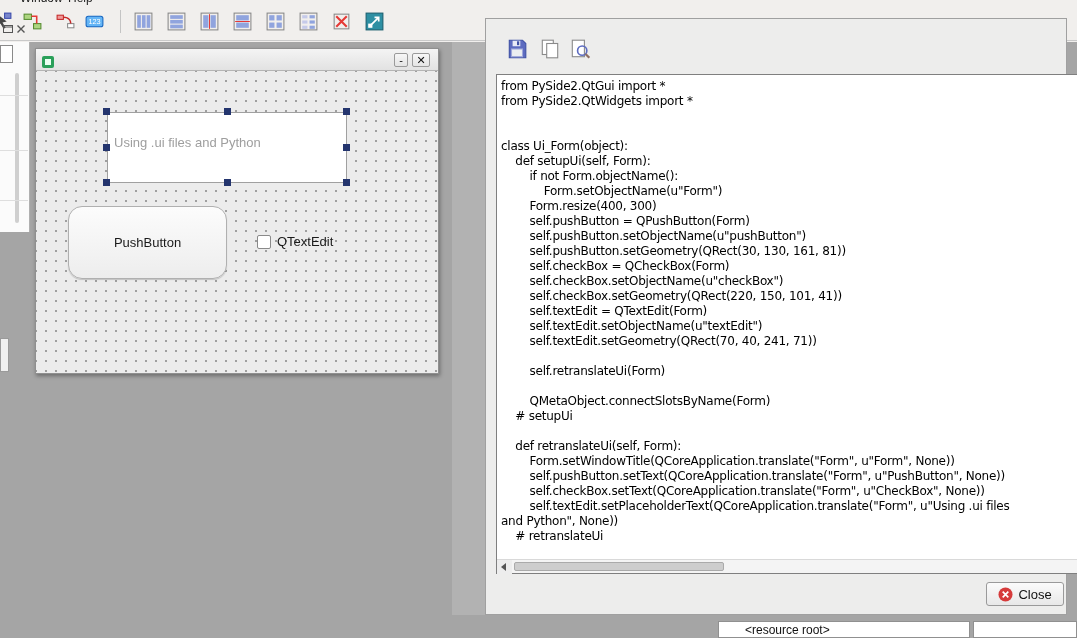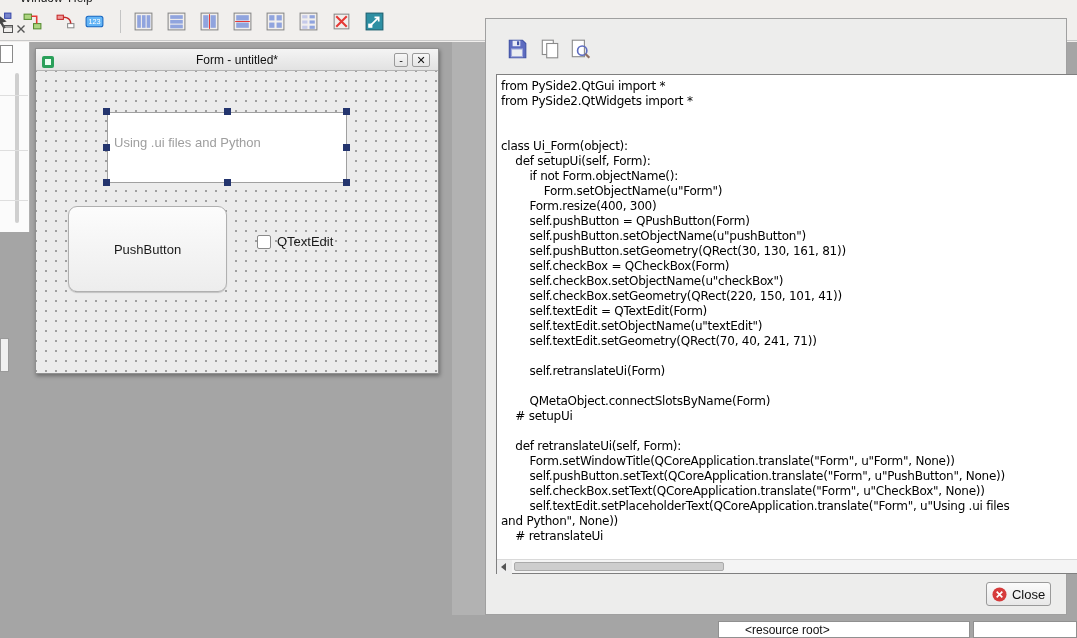--- a/index.html
+++ b/index.html
@@ -35,21 +35,21 @@
   .form-ico { position:absolute; left:6px; top:5px; width:12px; height:12px; }
   .win-btn { position:absolute; top:4px; height:14px; background:linear-gradient(#f7f7f7,#e4e4e4); border:1px solid #9a9a9a; border-radius:2px; font-size:11px; line-height:12px; text-align:center; cursor:pointer; color:#111; }
   .win-btn.min { right:30px; width:14px; }
   .win-btn.close { right:8px; width:18px; font-weight:bold; }
   .form-body { position:absolute; top:22px; left:0; right:0; bottom:0; background-color:#ececec;
     background-image:radial-gradient(circle,#9f9f9f 0.8px,transparent 0.95px); background-size:10px 10px; background-position:5px 5px; }
 
   .d-textedit { position:absolute; left:71px; top:63px; width:240px; height:71px; background:#fff; border:1px solid #a0a0a0; }
   .d-placeholder { padding:22px 6px; font-size:13px; color:#9e9e9e; }
   .handle { position:absolute; width:7px; height:7px; background:#24356e; }
-  .d-pushbutton { position:absolute; left:32px; top:157px; width:159px; height:86px; background:linear-gradient(#fcfcfc,#ededed); border:1px solid #b0b0b0; border-radius:9px; box-shadow:0 1px 1px rgba(0,0,0,.18); display:flex; align-items:center; justify-content:center; font-size:13px; color:#1a1a1a; cursor:pointer; }
+  .d-pushbutton { position:absolute; left:32px; top:157px; width:159px; height:73px; background:linear-gradient(#fcfcfc,#ededed); border:1px solid #b0b0b0; border-radius:14px; box-shadow:0 1px 1px rgba(0,0,0,.18); display:flex; align-items:center; justify-content:center; font-size:13px; color:#1a1a1a; cursor:pointer; }
   .d-checkbox { position:absolute; left:221px; top:185px; display:flex; align-items:center; gap:6px; cursor:pointer; }
   .d-checkbox .box { width:14px; height:14px; background:#fff; border:1px solid #8a8a8a; border-radius:2px; }
   .d-checkbox .lbl { font-size:13px; color:#1a1a1a; }
 
   
   .dialog { left:485px; top:18px; width:582px; height:597px; background:#ededec; border:1px solid #a0a0a0; }
   .dlg-icon { position:absolute; top:19px; width:22px; height:22px; cursor:pointer; }
   .dlg-icon svg { width:100%; height:100%; display:block; }
   .code-frame { position:absolute; left:10px; top:55px; width:655px; height:500px; background:#fff; border:1px solid #7f7f7f; }
   .code-pre { position:absolute; left:4px; top:4px; right:16px; bottom:18px; overflow:hidden; font-family:"DejaVu Sans","Liberation Sans",sans-serif; font-size:12px; line-height:15px; letter-spacing:-0.25px; color:#000; white-space:pre; }
@@ -57,21 +57,21 @@
   .vsb .btn, .hsb .btn { position:absolute; width:15px; height:15px; background:#ededed; cursor:pointer; }
   .tri-up { position:absolute; left:4px; top:5px; width:0; height:0; border-left:4px solid transparent; border-right:4px solid transparent; border-bottom:5px solid #555; }
   .tri-down { position:absolute; left:4px; top:5px; width:0; height:0; border-left:4px solid transparent; border-right:4px solid transparent; border-top:5px solid #555; }
   .tri-left { position:absolute; left:4px; top:3px; width:0; height:0; border-top:4px solid transparent; border-bottom:4px solid transparent; border-right:5px solid #555; }
   .tri-right { position:absolute; left:5px; top:3px; width:0; height:0; border-top:4px solid transparent; border-bottom:4px solid transparent; border-left:5px solid #555; }
   .vsb-thumb { position:absolute; left:2px; right:2px; top:17px; height:115px; background:#cdcdcd; border:1px solid #aaa; border-radius:2px; cursor:grab; }
   .hsb { position:absolute; left:0; right:15px; bottom:0; height:14px; background:#f4f4f4; border-top:1px solid #d9d9d9; }
   .hsb-thumb { position:absolute; left:17px; top:2px; width:210px; height:9px; background:#cdcdcd; border:1px solid #aaa; border-radius:2px; cursor:grab; }
   .sb-corner { position:absolute; right:0; bottom:0; width:15px; height:14px; background:#f0f0f0; }
 
-  .close-btn { position:absolute; left:500px; top:563px; width:65px; height:24px; background:linear-gradient(#fbfbfb,#e8e8e8); border:1px solid #9a9a9a; border-radius:3px; display:flex; align-items:center; justify-content:center; gap:5px; font-size:13px; color:#111; cursor:pointer; }
+  .close-btn { position:absolute; left:500px; top:563px; width:78px; height:24px; background:linear-gradient(#fbfbfb,#e8e8e8); border:1px solid #9a9a9a; border-radius:3px; display:flex; align-items:center; justify-content:center; gap:5px; font-size:13px; color:#111; cursor:pointer; }
   .close-btn svg { width:15px; height:15px; }
 
   
   .res-box { top:621px; height:17px; background:#fff; border:1px solid #909090; overflow:hidden; }
   .res-root { font-size:12px; color:#111; padding:1px 8px 0 26px; white-space:nowrap; }
 </style>
 </head>
 <body>
 
 <div class="abs menubar">
@@ -198,21 +198,20 @@
 <div class="abs left-frag"></div>
 
 <div class="abs form-win">
   <div class="form-titlebar">
     <span class="form-ico">
       <svg viewBox="0 0 12 12">
           <rect width="12" height="12" rx="2" fill="#2aa05a"></rect>
           <rect x="3" y="3" width="6" height="6" fill="#eafff2"></rect>
         </svg>
     </span>
-    <span class="form-title">Form - untitled*</span>
     <span class="win-btn min">-</span>
     <span class="win-btn close">✕</span>
   </div>
   <div class="form-body">
     
   </div>
   <div class="d-textedit">
     <div class="d-placeholder">Using .ui files and Python</div>
   </div>
   <span class="handle" style="left:67px; top:59px"></span>

